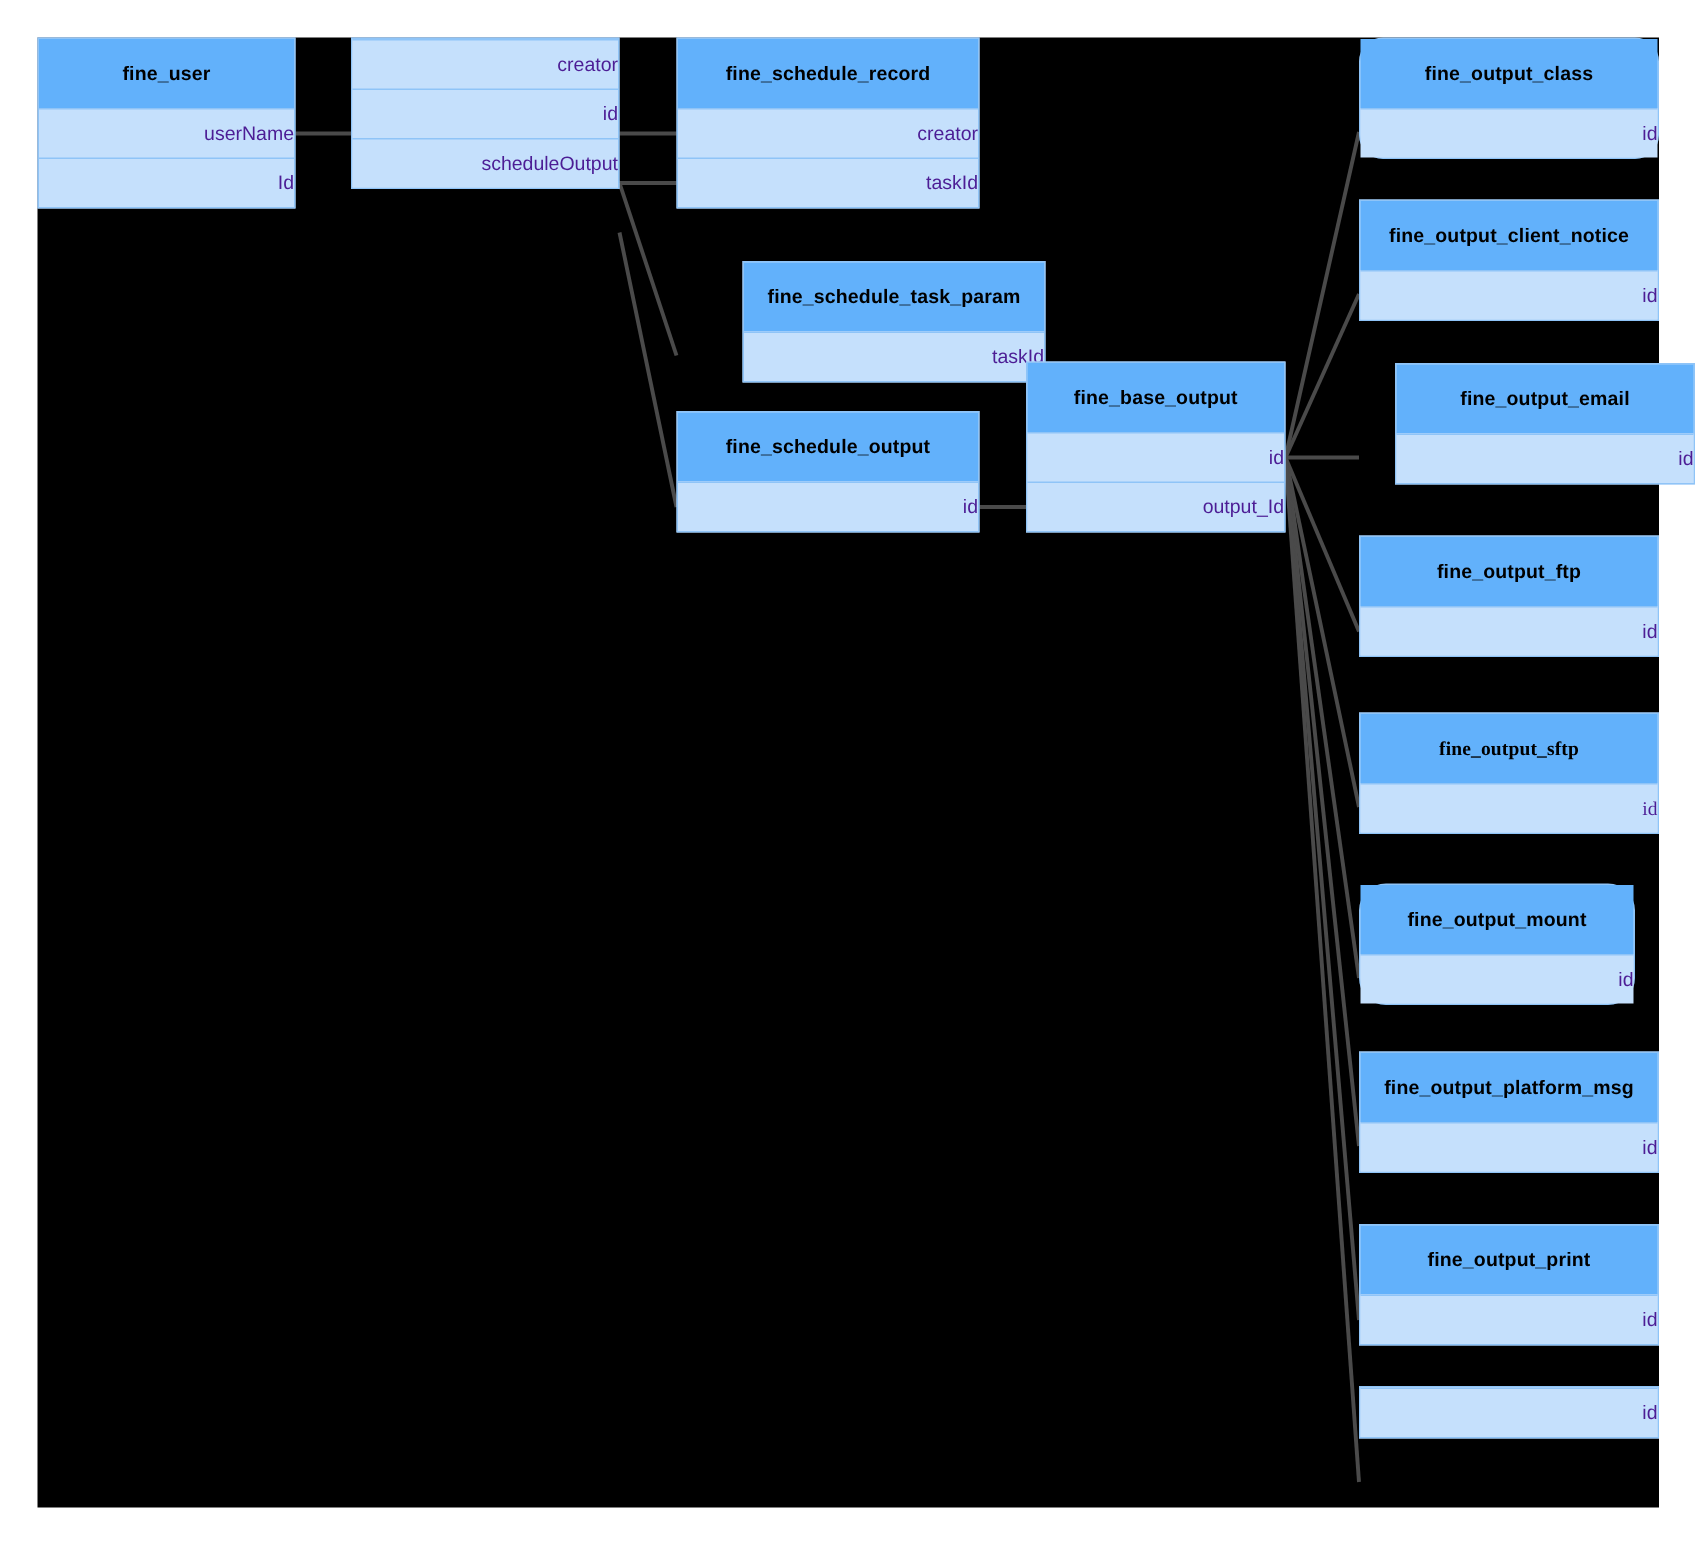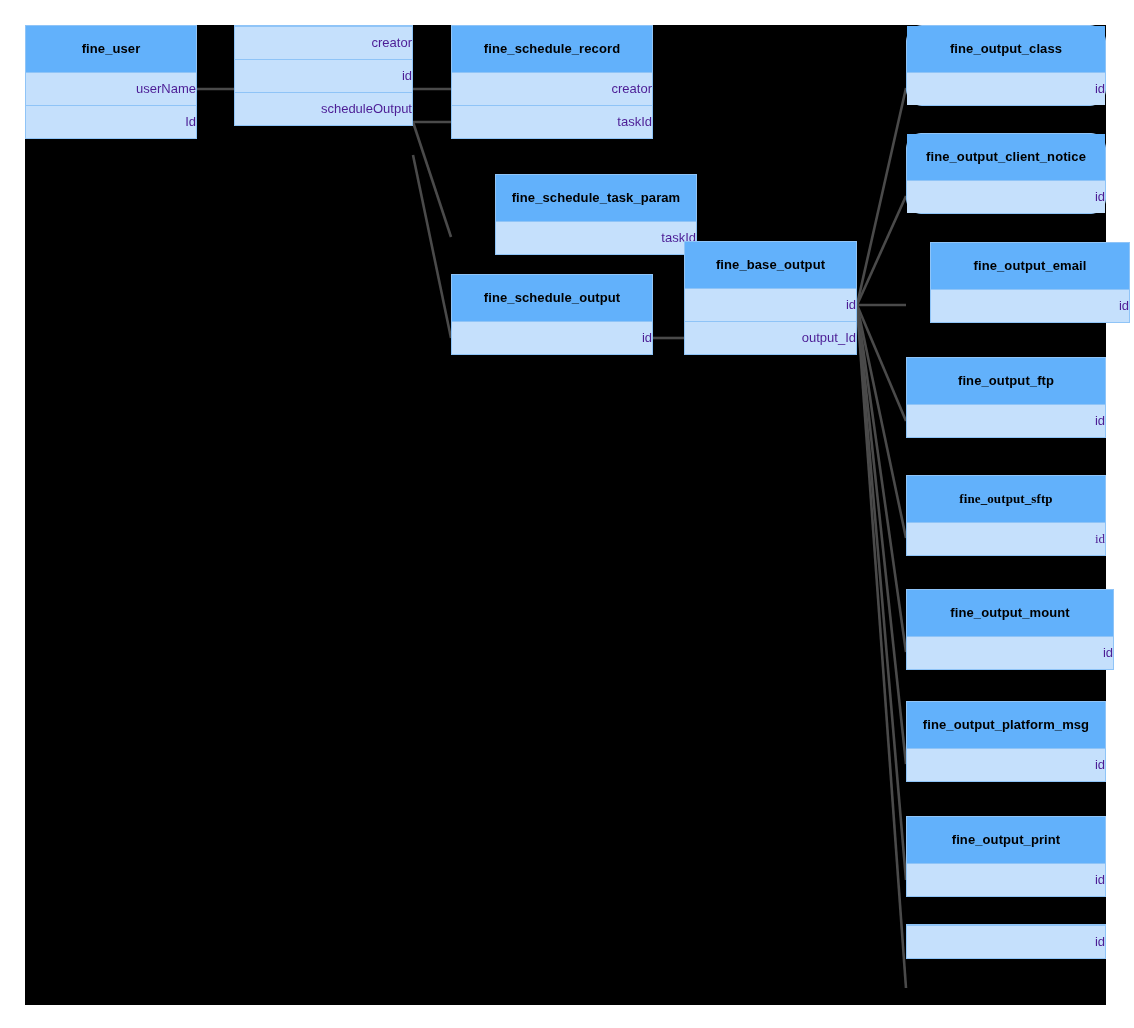--- a/index.html
+++ b/index.html
@@ -120,37 +120,37 @@
       </div>
       <div class="entity" style="left: 684px; top: 241px; width: 173px;">
         <div class="ent-header">fine_base_output</div>
         <div class="ent-row">id</div>
         <div class="ent-row">output_Id</div>
       </div>
       <div class="entity" style="left: 906px; top: 25px; width: 200px; border-radius: 16px;">
         <div class="ent-header">fine_output_class</div>
         <div class="ent-row">id</div>
       </div>
-      <div class="entity" style="left: 906px; top: 133px; width: 200px; border-radius: 15px;">
+      <div class="entity" style="left: 906px; top: 133px; width: 200px;">
         <div class="ent-header">fine_output_client_notice</div>
         <div class="ent-row">id</div>
       </div>
       <div class="entity" style="left: 906px; top: 242px; width: 200px; margin-left: 24px;">
         <div class="ent-header">fine_output_email</div>
         <div class="ent-row">id</div>
       </div>
       <div class="entity" style="left: 906px; top: 357px; width: 200px;">
         <div class="ent-header">fine_output_ftp</div>
         <div class="ent-row">id</div>
       </div>
       <div class="entity" style="left: 906px; top: 475px; width: 200px; font-family: Liberation Serif, serif;">
         <div class="ent-header">fine_output_sftp</div>
         <div class="ent-row">id</div>
       </div>
-      <div class="entity" style="left: 906px; top: 589px; width: 208px;">
+      <div class="entity" style="left: 906px; top: 589px; width: 184px; border-radius: 18px;">
         <div class="ent-header">fine_output_mount</div>
         <div class="ent-row">id</div>
       </div>
       <div class="entity" style="left: 906px; top: 701px; width: 200px;">
         <div class="ent-header">fine_output_platform_msg</div>
         <div class="ent-row">id</div>
       </div>
       <div class="entity" style="left: 906px; top: 816px; width: 200px;">
         <div class="ent-header">fine_output_print</div>
         <div class="ent-row">id</div>

